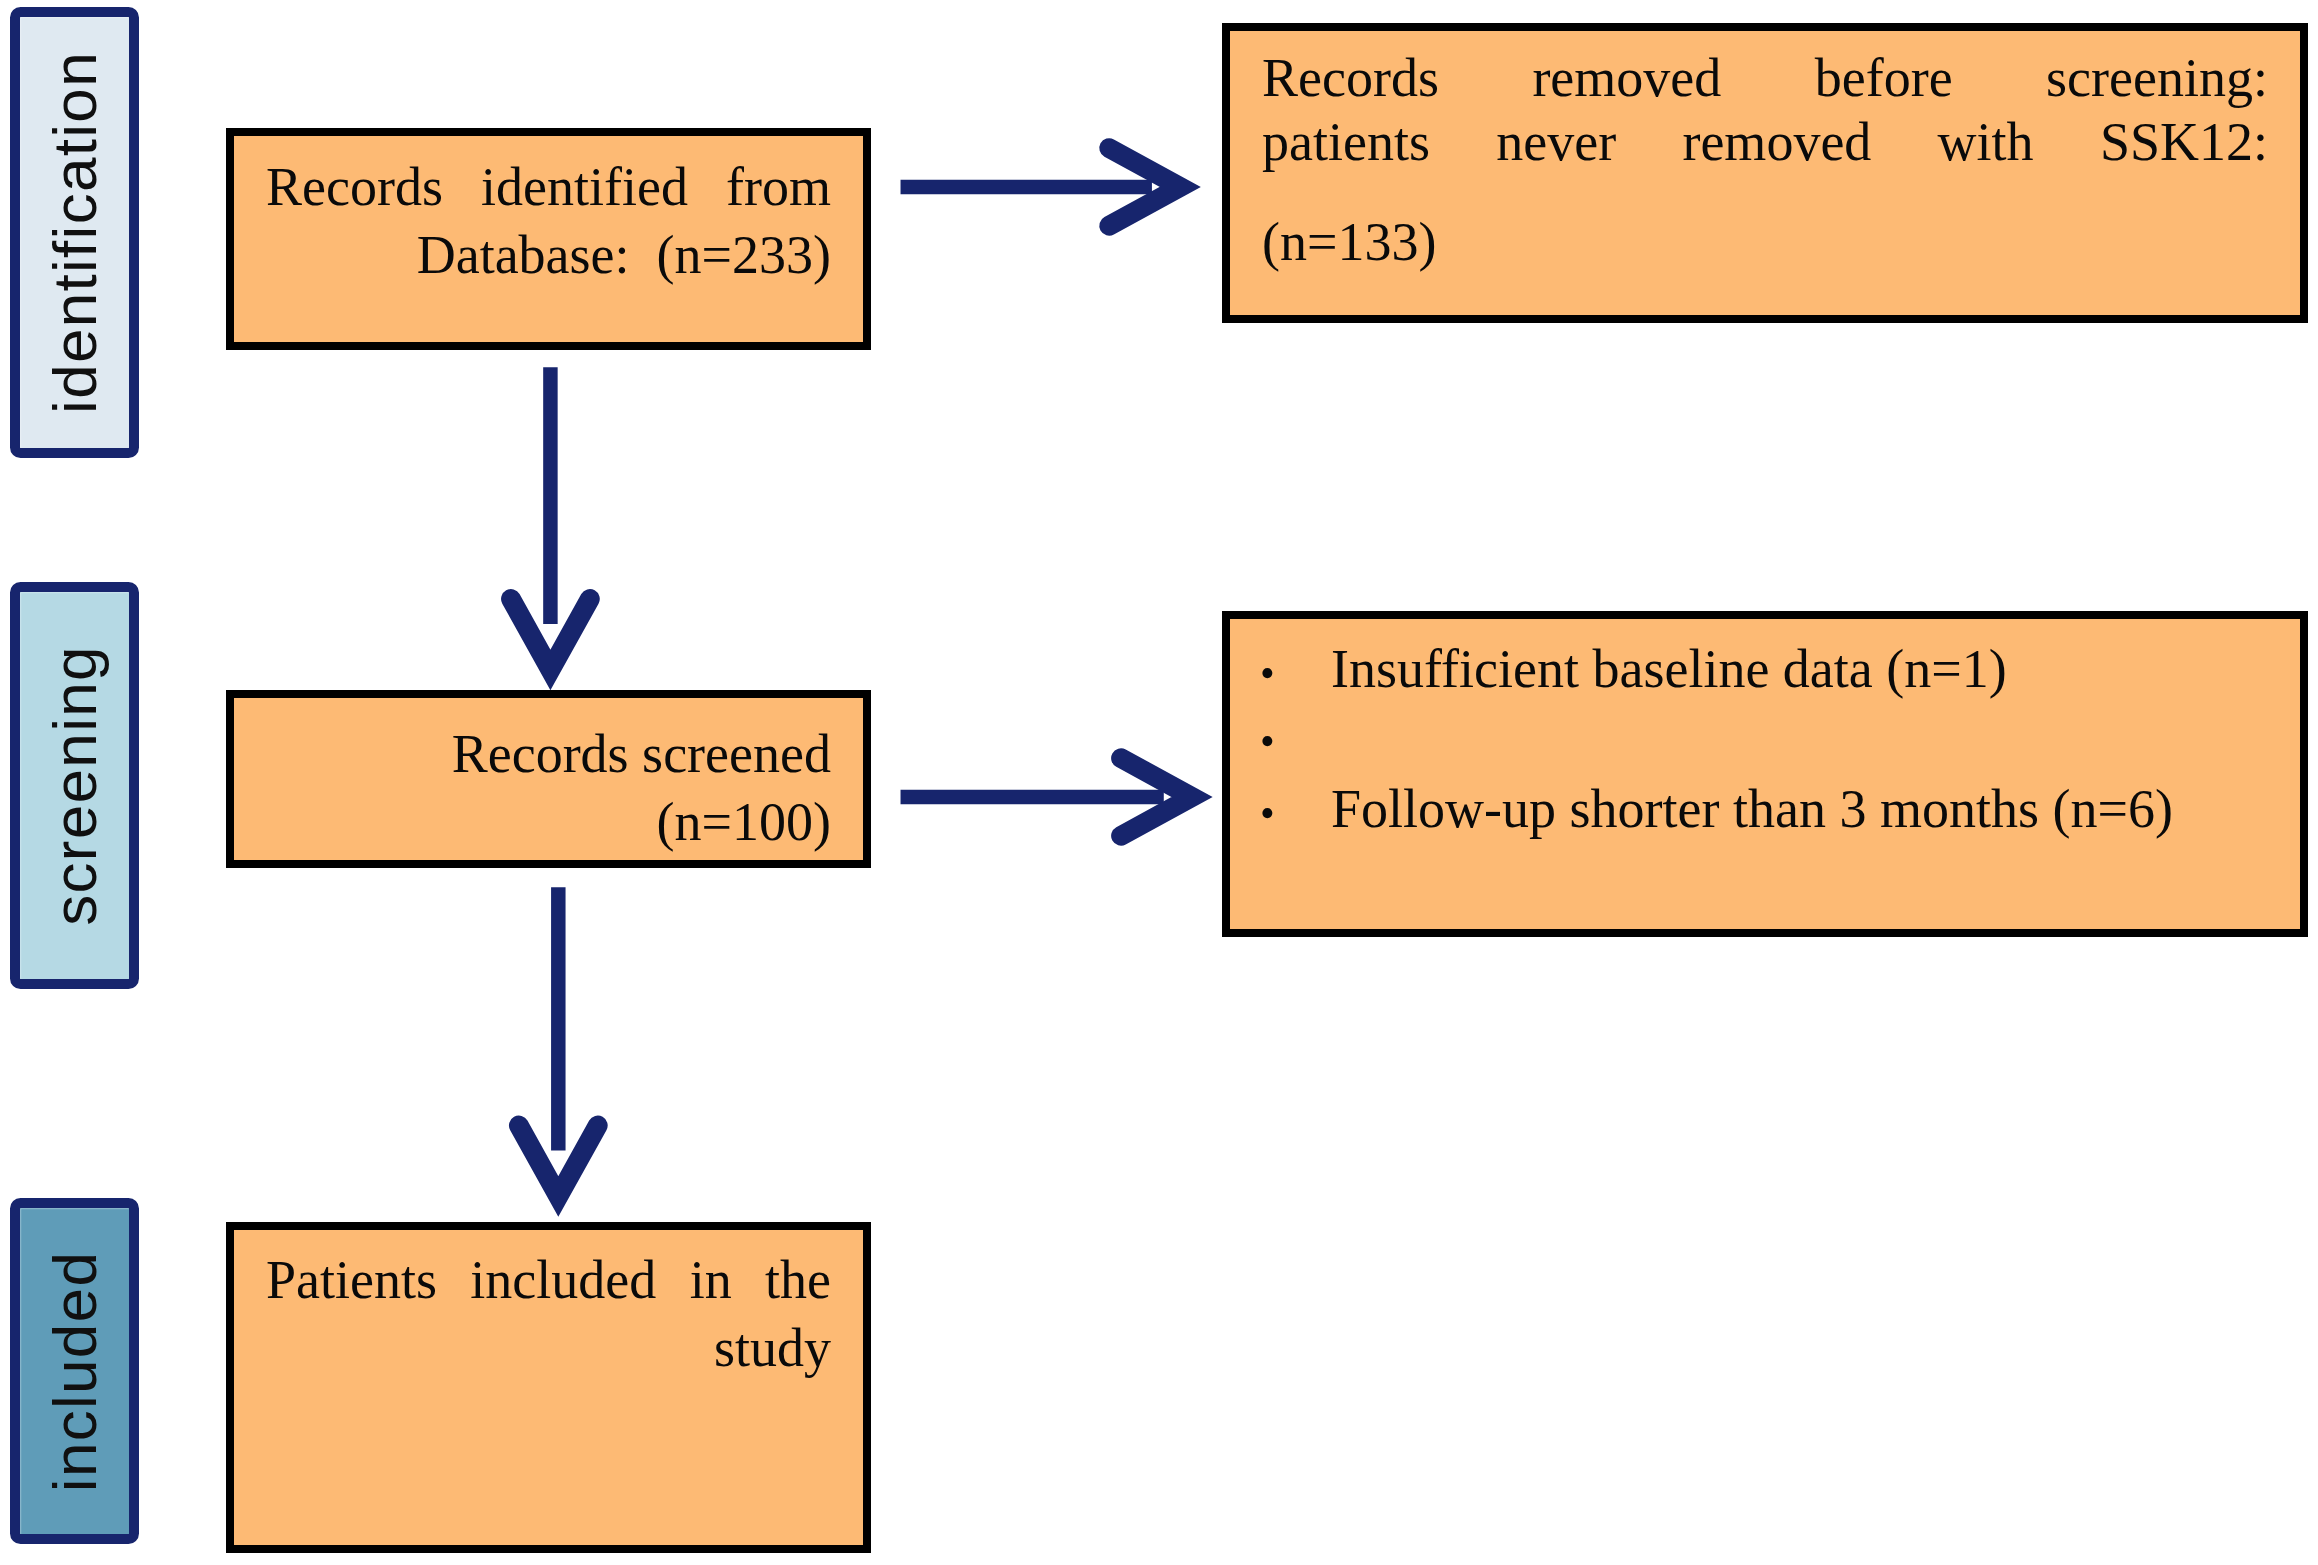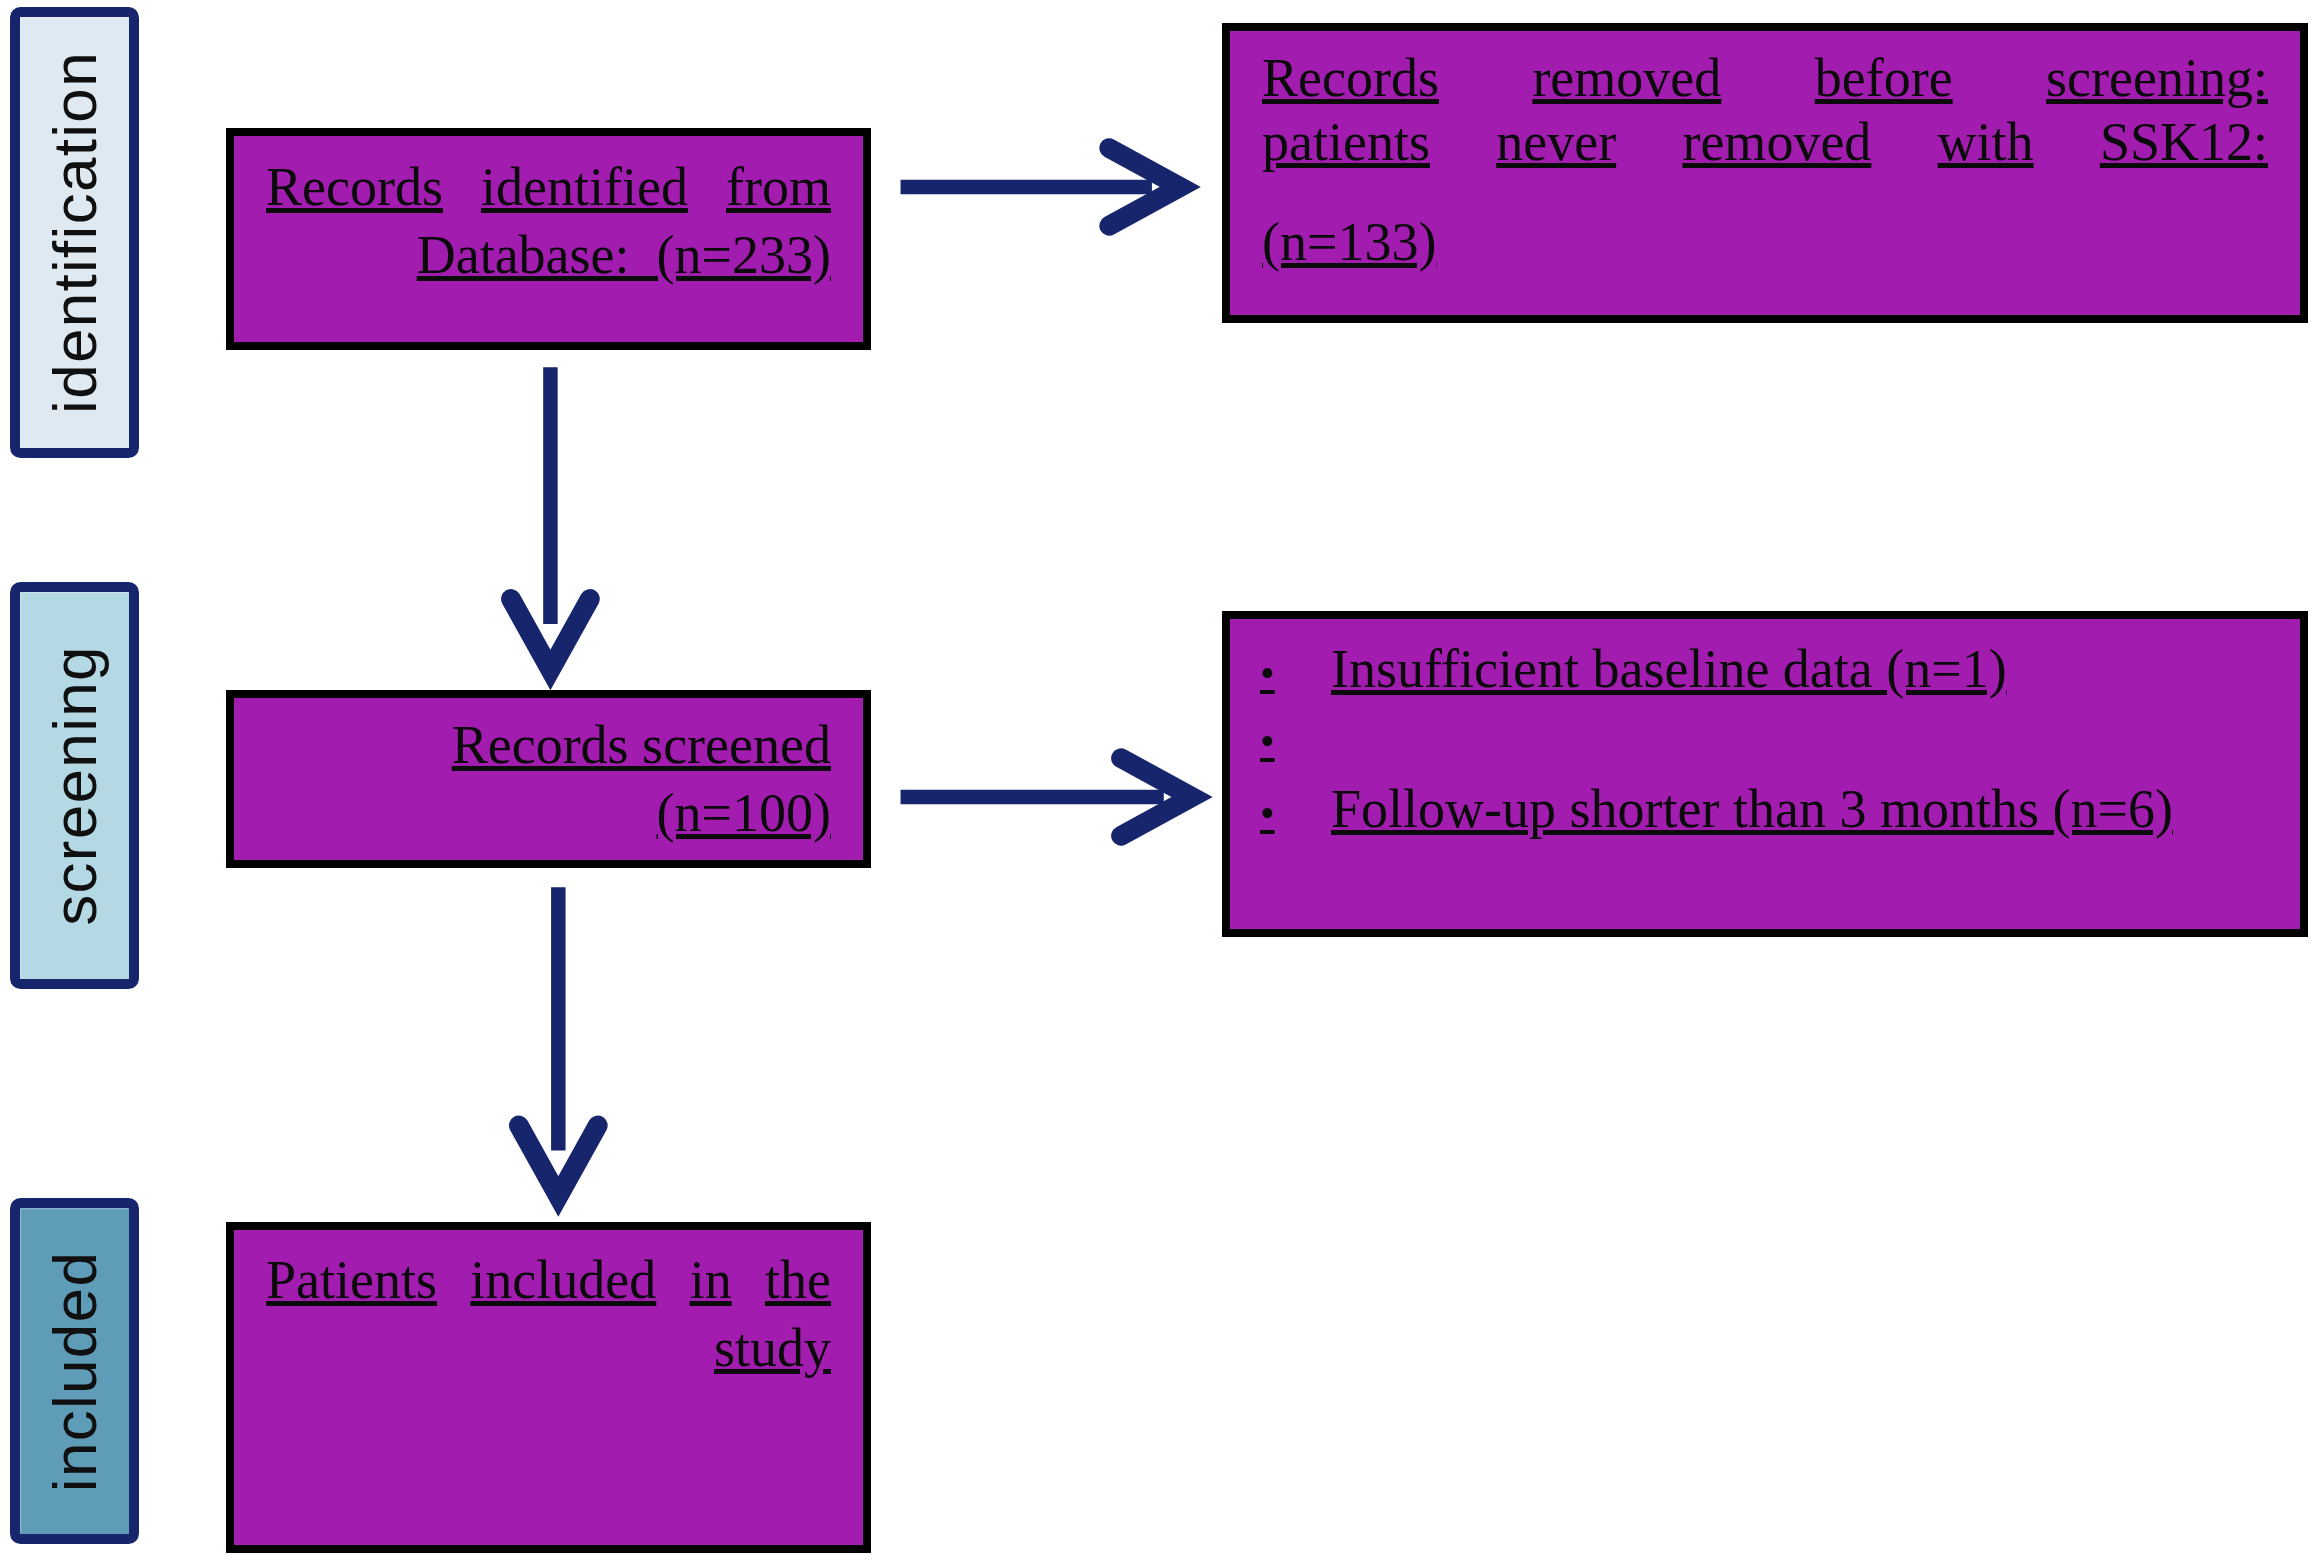--- a/index.html
+++ b/index.html
@@ -25,27 +25,27 @@
     transform:rotate(-90deg);white-space:nowrap;
     font-family:"Liberation Sans", sans-serif;
     font-size:62px;letter-spacing:1.3px;color:#101010;
   }
   .stage-identification{top:6.6px;height:451px;}
   .stage-screening{top:582px;height:407px;}
   .stage-included{top:1198px;height:346px;}
 
   
   .flowbox{
-    position:absolute;background:#a21caf;
+    position:absolute;background:#fdba74;
     border:8.6px solid var(--box-border);
-    font-size:54px;line-height:68px;color:var(--ink);text-decoration:underline;
+    font-size:54px;line-height:68px;color:var(--ink);
   }
   .box-identified{left:226px;top:128px;width:645px;height:222px;padding:17px 32px 0 32px;}
   .box-removed{left:1222px;top:23px;width:1086px;height:300px;padding:14.5px 32px 0 32px;line-height:64px;}
-  .box-screened{left:226px;top:690px;width:645px;height:178px;padding:13px 32px 0 32px;}
+  .box-screened{left:226px;top:690px;width:645px;height:178px;padding:22px 32px 0 32px;}
   .box-excluded{left:1222px;top:611px;width:1086px;height:326px;padding:16px 39px 0 30px;}
   .box-included{left:226px;top:1222px;width:645px;height:331px;padding:16px 32px 0 32px;}
 
   .line{display:block;}
   .line.center{text-align:right;white-space:pre-wrap;}
   .line.left{text-align:left;white-space:pre-wrap;margin-top:36px;}
   .line.justify{display:flex;justify-content:space-between;}
 
   .bullet-row{display:flex;align-items:baseline;line-height:68px;}
   .bullet-marker{width:71px;flex:0 0 71px;font-size:42px;}

